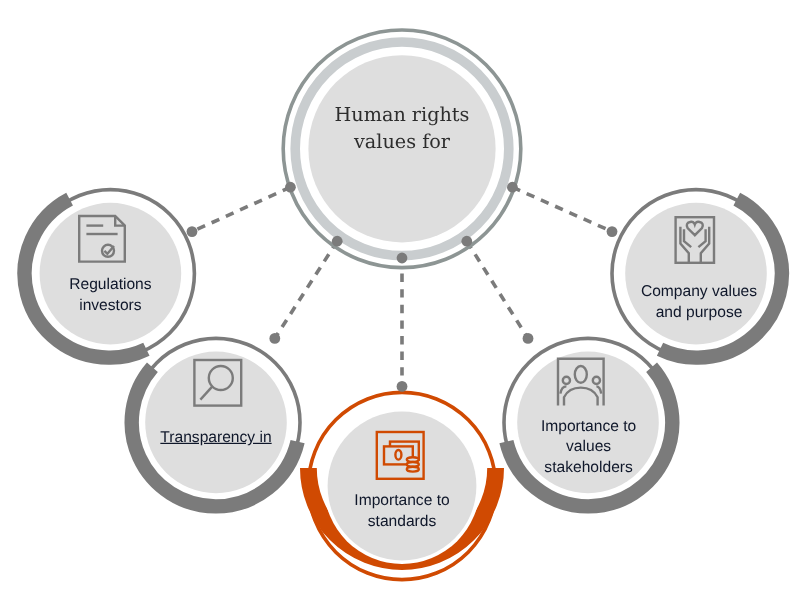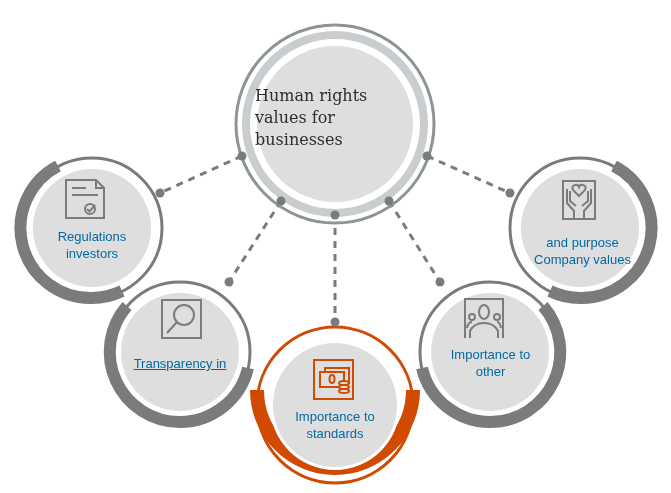--- a/index.html
+++ b/index.html
@@ -1,20 +1,20 @@
 <!DOCTYPE html>
 <html><head>
   <meta charset="utf-8">
   <style>
     html, body { margin: 0; padding: 0; background: #ffffff; }
     body { width: 671px; height: 493px; position: relative; overflow: hidden; font-family: "Liberation Sans", sans-serif; }
     #diagram { position: absolute; left: 0; top: 0; width: 671px; height: 493px; }
-    .label { position: absolute; text-align: center; color: #0369a1; font-family: "Liberation Sans", sans-serif; font-size: 13px; line-height: 17px; }
+    .label { position: absolute; text-align: center; color: #0f172a; font-family: "Liberation Sans", sans-serif; font-size: 13px; line-height: 17px; }
     .label span { display: block; }
-    .center-label { position: absolute; color: #2d2d2d; font-family: "DejaVu Serif", serif; font-size: 16px; line-height: 22px; }
+    .center-label { position: absolute; text-align: center; color: #2d2d2d; font-family: "DejaVu Serif", serif; font-size: 16px; line-height: 22px; }
     .center-label span { display: block; }
   </style>
 </head>
 <body>
 
 <svg id="diagram" width="671" height="493" viewBox="0 0 671 493" xmlns="http://www.w3.org/2000/svg">
 
   <g stroke="#7b7b7b" stroke-width="3" stroke-dasharray="7,6" fill="none">
     <line x1="242" y1="156" x2="160" y2="193"></line>
     <line x1="281" y1="201" x2="229" y2="282"></line>
@@ -119,38 +119,38 @@
     <path d="M 567 189 L 567 203 L 574 211 L 574 219"></path>
     <path d="M 570 191 L 570 201 L 576 206"></path>
     <path d="M 591 189 L 591 203 L 584 211 L 584 219"></path>
     <path d="M 588 191 L 588 201 L 582 206"></path>
   </g>
 </svg>
 
 <div class="center-label" style="left:255px; top:85px; width:160px;">
   <span>Human rights</span>
   <span>values for</span>
-  <span>businesses</span>
 </div>
 
 <div class="label" style="left:32px; top:228px; width:120px;">
   <span>Regulations</span>
   <span>investors</span>
 </div>
 
 <div class="label" style="left:120px; top:355px; width:120px;text-decoration:underline;">
   <span>Transparency in</span>
 </div>
 
 <div class="label" style="left:275px; top:408px; width:120px;">
   <span>Importance to</span>
   <span>standards</span>
 </div>
 
 <div class="label" style="left:428px; top:346px; width:125px;">
   <span>Importance to</span>
-  <span>other</span>
+  <span>values</span>
+  <span>stakeholders</span>
 </div>
 
 <div class="label" style="left:520px; top:234px; width:125px;">
+  <span>Company values</span>
   <span>and purpose</span>
-  <span>Company values</span>
 </div>
 
 </body></html>

